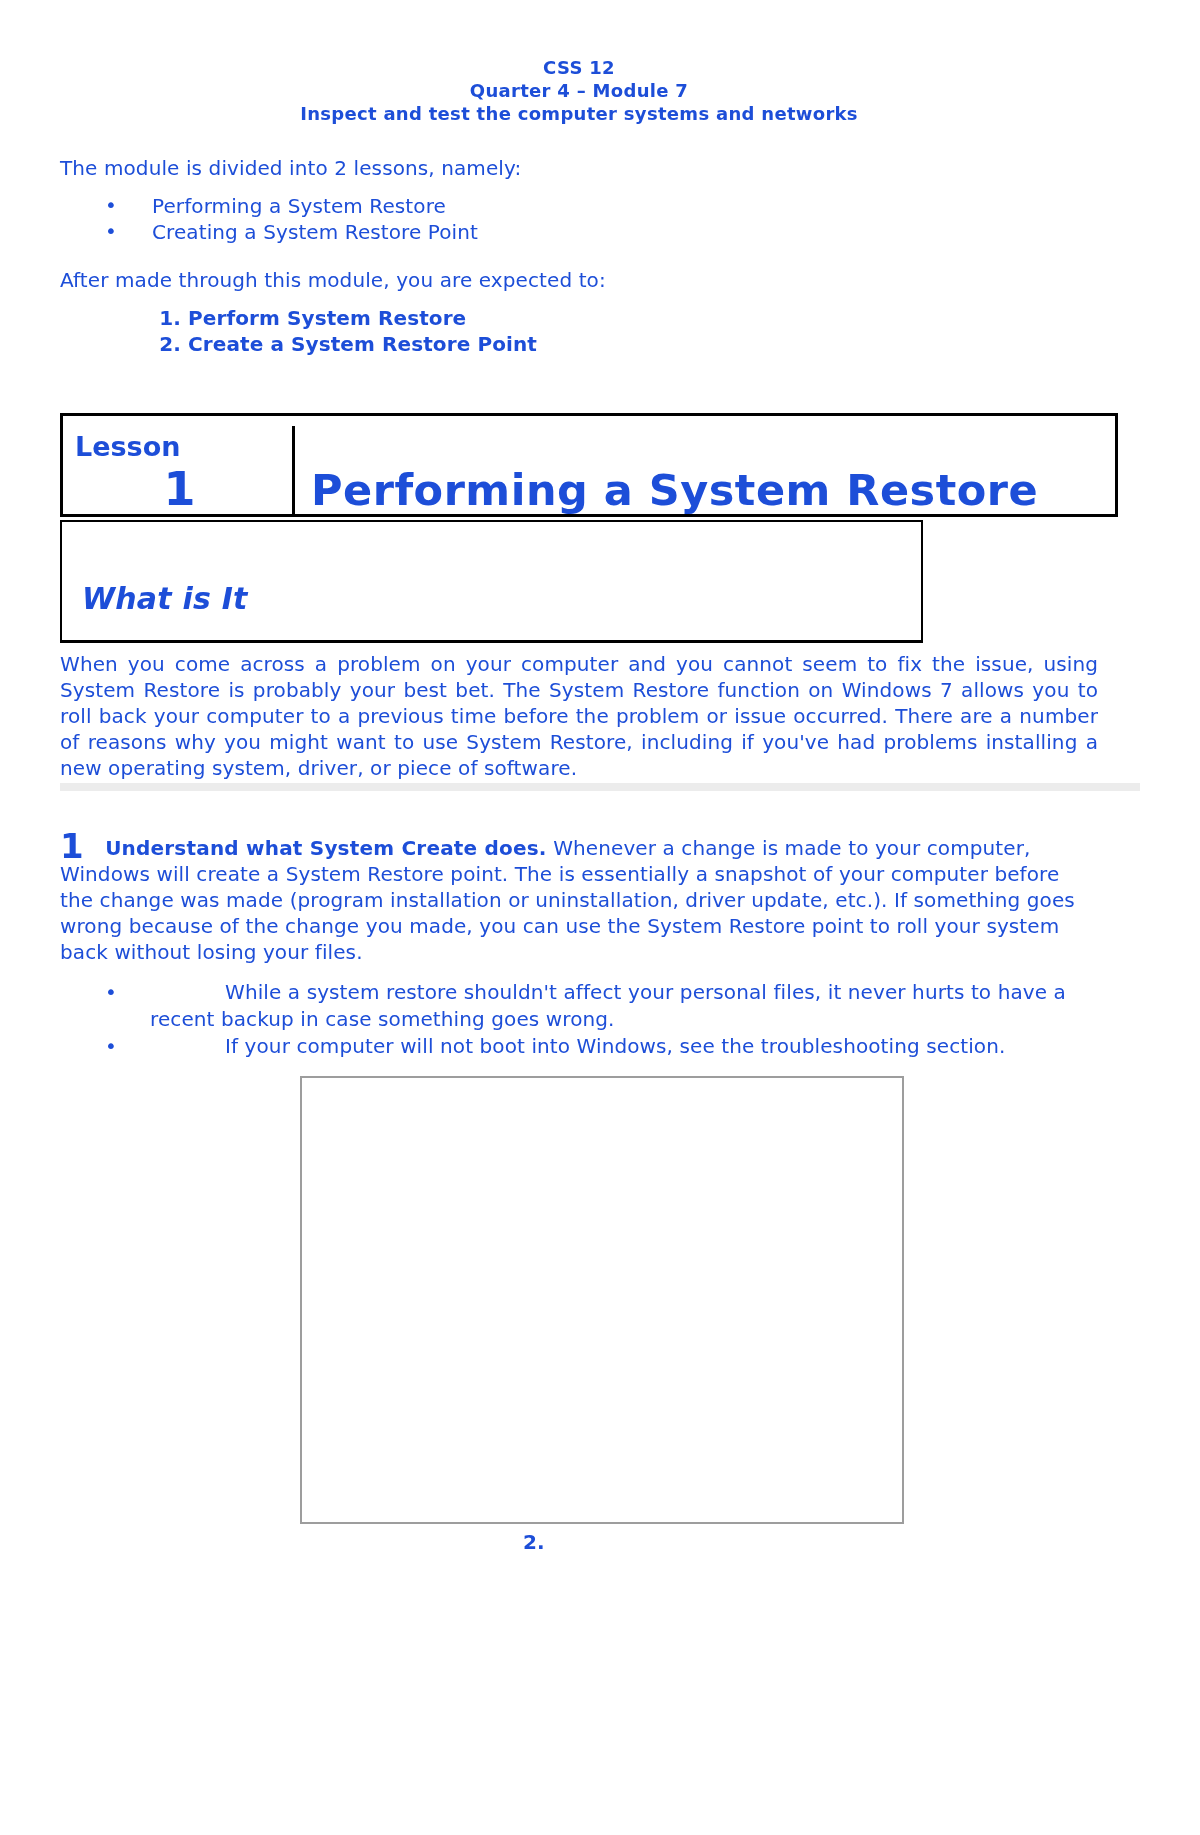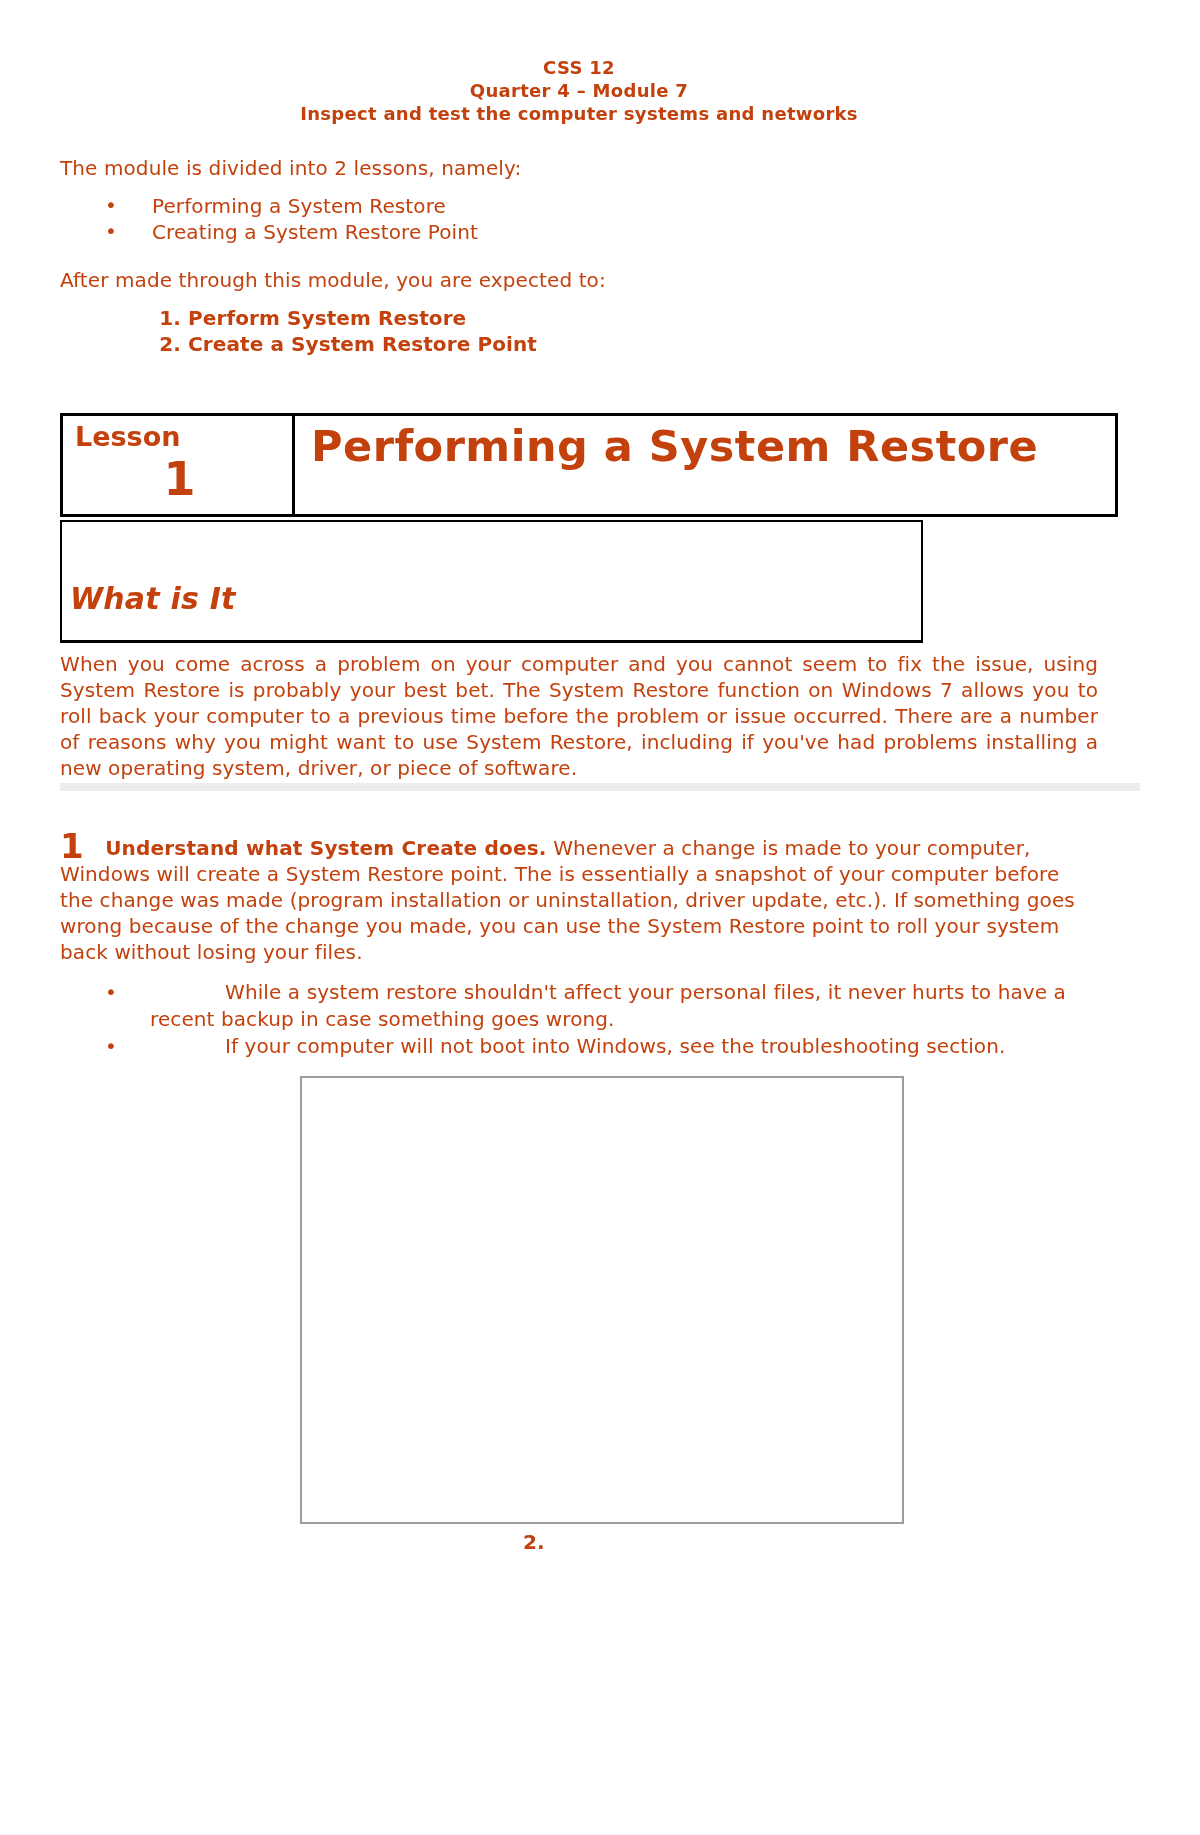--- a/index.html
+++ b/index.html
@@ -1,20 +1,20 @@
 <!DOCTYPE html>
 <html><head>
 <meta charset="utf-8">
 <style>
   html,body{margin:0;padding:0;background:#ffffff;}
   .page{
     position:relative;
     width:1140px;height:1835px;
     background:#ffffff;
-    color:#c2410c;
+    color:#1d4ed8;
     font-family:"DejaVu Sans", sans-serif;
     overflow:hidden;
   }
   .content{padding:0 42px 0 60px;}
 
   
   .doc-header{
     padding-top:56px;
     text-align:center;
     font-weight:bold;
@@ -44,20 +44,21 @@
   ol.objectives{margin:12px 0 0 0;padding:0 0 0 128px;font-weight:bold;}
 
   
   .lesson-box{
     box-sizing:border-box;
     margin-top:56px;
     width:1058px;height:104px;
     border:3px solid #000;
     display:flex;
     background:#fff;
+    align-items:flex-end;
   }
   .lesson-cell{
     box-sizing:border-box;
     width:232px;
     border-right:3px solid #000;
     padding:6px 8px 0 12px;
   }
   .lesson-label{display:block;font-size:27px;font-weight:bold;line-height:30px;}
   .lesson-number{display:block;text-align:center;font-size:46px;font-weight:bold;line-height:50px;margin-top:2px;}
   .lesson-title-cell{flex:1;padding:6px 0 0 16px;}
@@ -67,21 +68,21 @@
   .whatisit-box{
     box-sizing:border-box;
     margin-top:3px;
     width:863px;height:123px;
     border:2px solid #000;
     border-bottom-width:3px;
     position:relative;
     background:#fff;
   }
   .whatisit-heading{
-    position:absolute;left:8px;bottom:24px;
+    position:absolute;left:20px;bottom:24px;
     font-size:30px;font-weight:bold;font-style:italic;
     letter-spacing:.2px;
   }
 
   p.intro-par{margin:8px 0 0 0;text-align:justify;}
   .hl-bar{margin-top:2px;width:1098px;height:8px;background:#ececec;}
 
   
   p.step-par{margin:42px 0 0 0;}
   .step-num{

